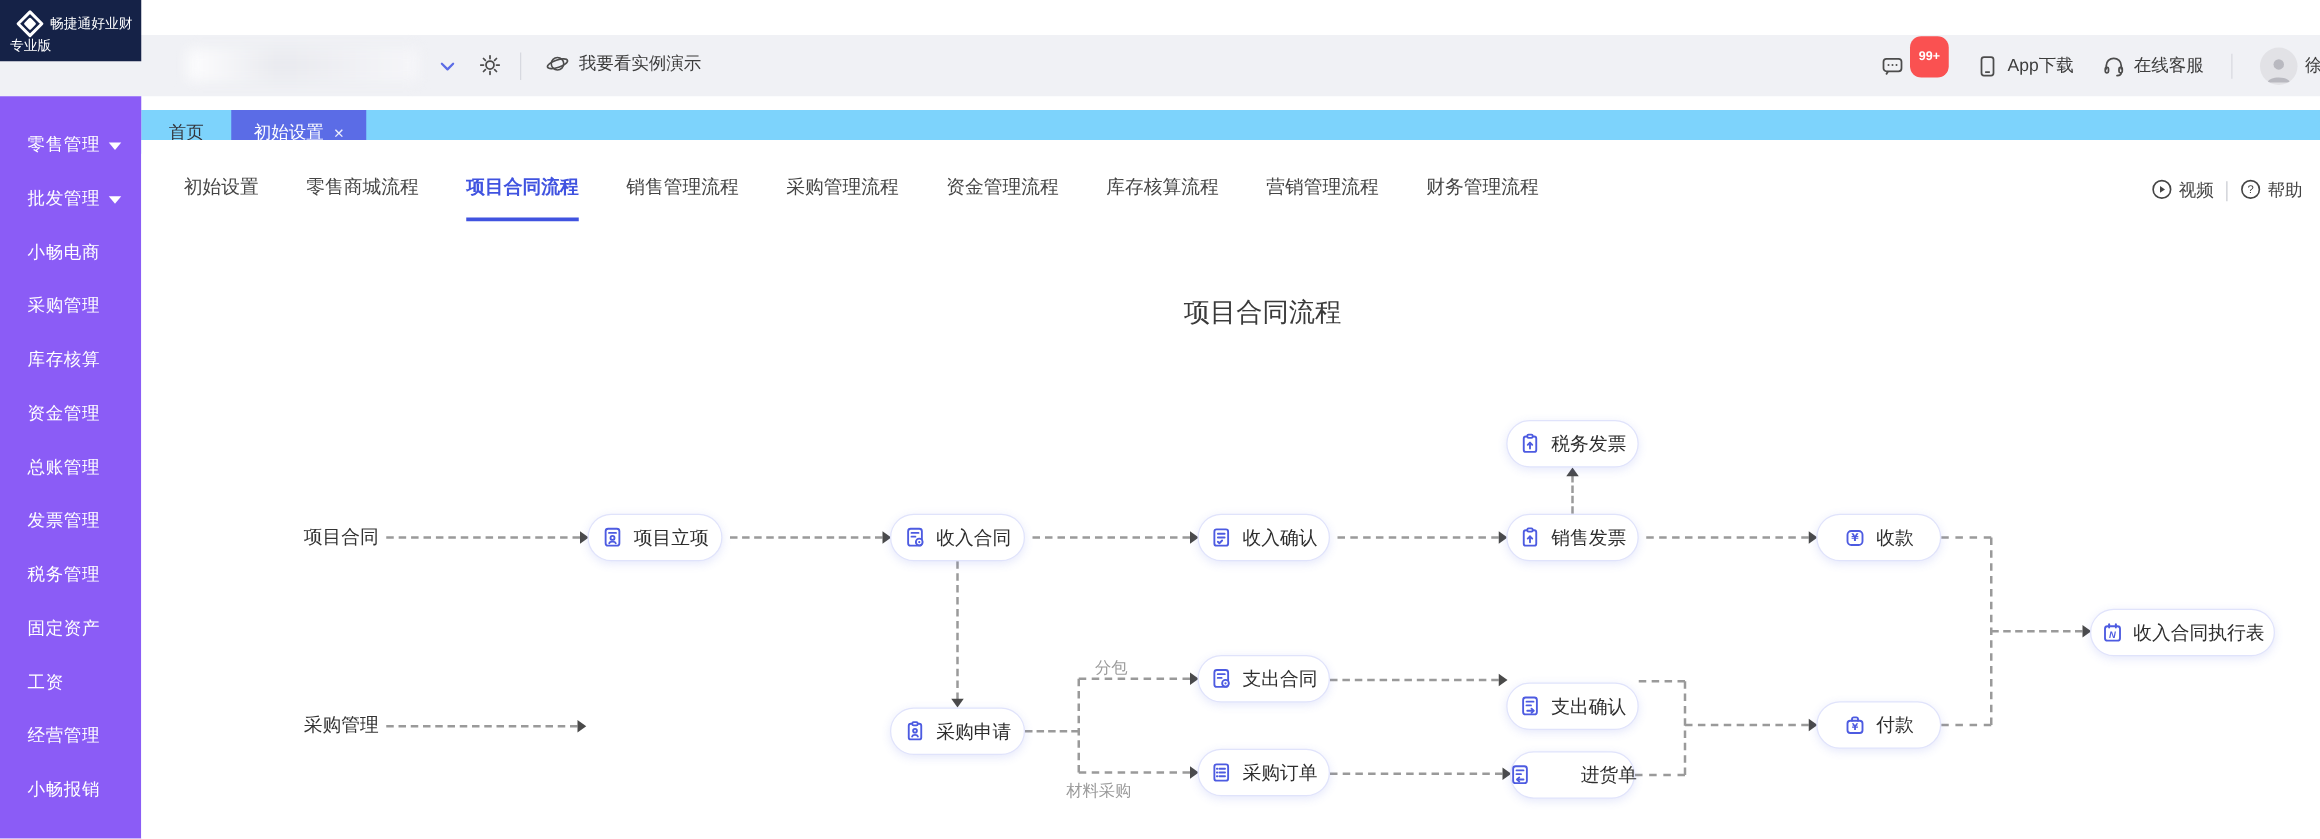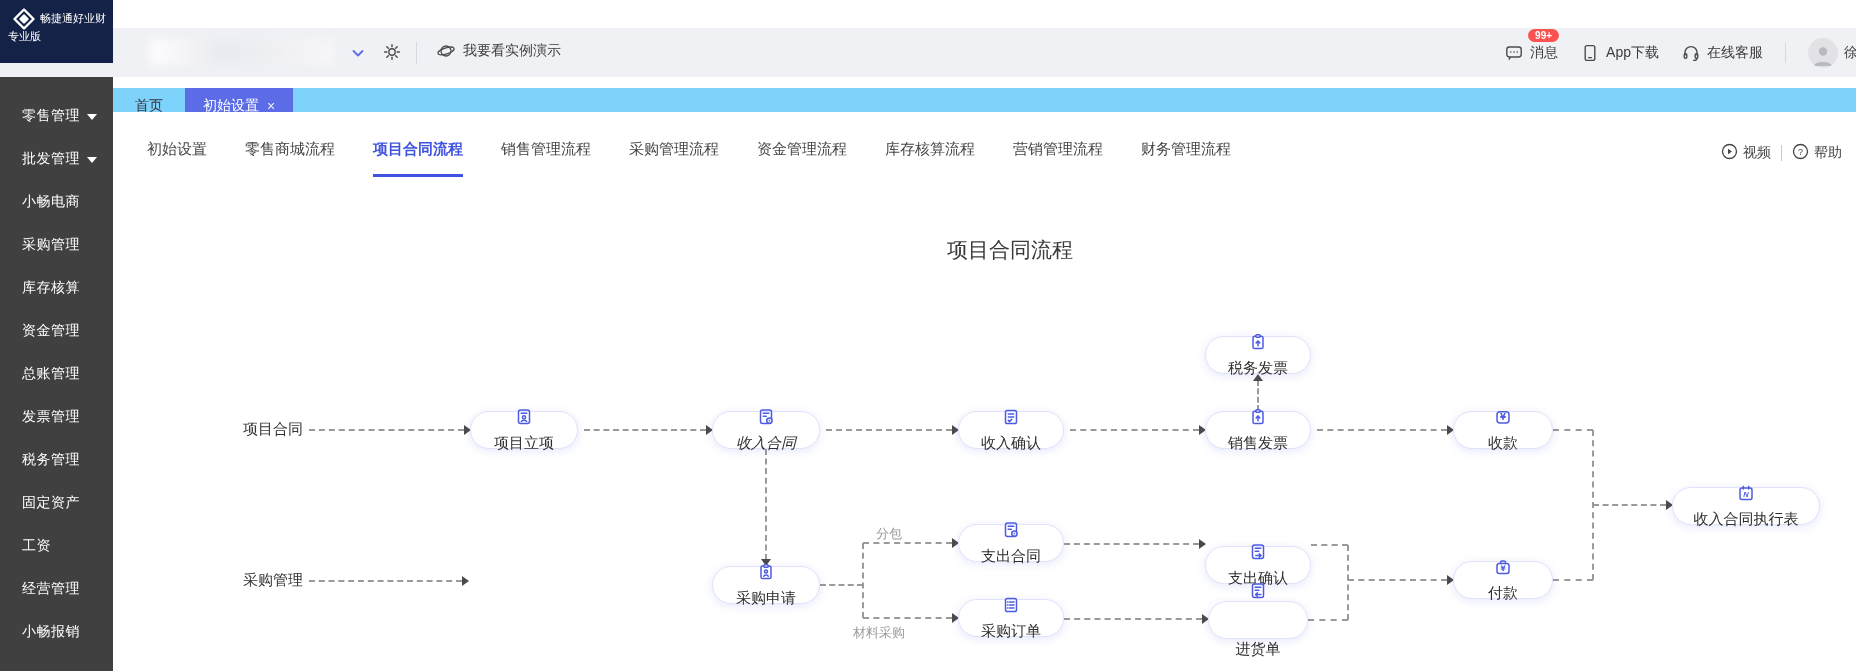--- a/index.html
+++ b/index.html
@@ -3,68 +3,68 @@
 <meta charset="utf-8">
 <style>
   * { margin:0; padding:0; box-sizing:border-box; }
   html,body { width:1856px; height:671px; background:#fff; overflow:hidden;
               font-family:"Liberation Sans", sans-serif; }
   .screen { position:relative; width:1856px; height:671px; background:#fff; overflow:hidden; }
 
   
   .topwhite { position:absolute; left:0; top:0; width:1856px; height:28px; background:#fff; }
   .header { position:absolute; left:0; top:28px; width:1856px; height:49px; background:#f0f1f5; display:flex; align-items:center; }
-  .logo-block { position:absolute; left:0; top:0; width:113px; height:63px; background:#152247; color:#fff; overflow:hidden; }
+  .logo-block { position:absolute; left:0; top:0; width:113px; height:49px; background:#152247; color:#fff; overflow:hidden; }
   .logo-mark { position:absolute; left:12px; top:7px; }
   .brand-name { position:absolute; left:40px; top:11px; font-size:11px; color:#fff; white-space:nowrap; }
   .brand-edition { position:absolute; left:8px; top:29px; font-size:11px; color:#fff;font-family:Liberation Mono, monospace; }
   .blur-smudge { position:absolute; left:150px; top:11px; width:185px; height:26px;
                  background:linear-gradient(90deg,#fdfdfe,#e9eaef 40%,#f6f6f9); filter:blur(5px); border-radius:4px; }
   .select-underline { position:absolute; left:128px; top:70px; width:245px; height:1px; background:#d9dbe2; }
   .hicon { display:inline-flex; align-items:center; justify-content:center; }
   .chev { position:absolute; left:350px; top:17px; }
   .gearpos { position:absolute; left:382px; top:14px; }
   .hdr-div1 { position:absolute; left:416px; top:14px; width:1px; height:22px; background:#d7d9e0; }
   .demo { position:absolute; left:436px; top:13px; display:flex; align-items:center; gap:7px; font-size:14px; color:#3c3c3c; cursor:pointer; }
   .right-cluster { position:absolute; right:0; top:0; height:49px; display:flex; align-items:center; gap:22px; padding-right:0; }
   .hitem { display:flex; align-items:center; gap:6px; font-size:14px; color:#3c3c3c; cursor:pointer; position:relative; }
   .badge { position:absolute; left:24px; top:-14px; background:#fa5151; color:#fff; font-size:10px; font-weight:bold;
-           padding:1px 7px; border-radius:9px; white-space:nowrap; }
+           padding:11px 7px; border-radius:9px; white-space:nowrap; }
   .hdr-div2 { width:1px; height:20px; background:#d7d9e0; }
   .avatar { width:30px; height:30px; border-radius:50%; background:#e2e2e6; display:flex; align-items:flex-end; justify-content:center; overflow:hidden; }
   .username { font-size:14px; color:#3c3c3c; width:16px; overflow:hidden; white-space:nowrap; margin-right:-4px; }
 
   
   .tabstrip { position:absolute; left:113px; top:88px; width:1743px; height:35px; background:#7dd3fc; display:flex; align-items:stretch; }
   .wintab { display:flex; align-items:center; padding:0 22px; font-size:14px; color:#33353b; cursor:pointer; }
   .wintab.active { background:#5b6ce6; color:#fff; gap:8px; padding:0 18px; }
   .wintab .x { font-size:14px; line-height:1; opacity:.9; cursor:pointer; }
 
   
-  .sidebar { position:absolute; left:0; top:77px; width:113px; height:594px; background:#404040; padding-top:17px; }
+  .sidebar { position:absolute; left:0; top:77px; width:113px; height:594px; background:#8b5cf6; padding-top:17px; }
   .side-item { height:43px; display:flex; align-items:center; padding-left:22px; gap:7px; color:#fff;
                font-size:14px; letter-spacing:.5px; cursor:pointer; }
   .caret { width:0; height:0; border-left:5px solid transparent; border-right:5px solid transparent; border-top:6px solid #fff; margin-top:2px; }
 
   
   .content { position:absolute; left:113px; top:112px; width:1743px; height:559px; background:#fff; }
   .subtabs { position:absolute; left:34px; top:28px; display:flex; gap:38px; }
   .subtab { font-size:15px; color:#454545; padding-bottom:15px; border-bottom:3px solid transparent; cursor:pointer; white-space:nowrap; }
   .subtab.active { color:#4053e0; font-weight:bold; border-bottom-color:#4053e0; }
   .utils { position:absolute; right:14px; top:31px; display:flex; align-items:center; gap:10px; font-size:14px; color:#454545; }
   .util { display:flex; align-items:center; gap:5px; cursor:pointer; }
   .util-div { width:1px; height:16px; background:#c9cbd2; }
 
   
   .flow { position:absolute; left:0; top:0; width:1743px; height:559px; }
   .flow-title { position:absolute; left:897px; top:124px; transform:translateX(-50%); font-size:21px; color:#3a3a3a; font-weight:500; white-space:nowrap; }
   .rowlabel { position:absolute; font-size:15px; color:#333; font-weight:500; white-space:nowrap;font-family:Liberation Serif, serif; }
   .node { position:absolute; height:38px; background:#fff; border:1px solid #e0e3fb; border-radius:19px;
           box-shadow:0 2px 8px rgba(93,111,233,.16); display:flex; align-items:center; justify-content:center;
-          gap:8px; font-size:15px; color:#2e2e2e; cursor:pointer; white-space:nowrap;flex-direction:column; }
+          gap:8px; font-size:15px; color:#2e2e2e; cursor:pointer; white-space:nowrap; }
   .node .nicon { display:inline-flex; width:18px; height:18px; }
   .edge { position:absolute; }
   .edge.h { border-top:2px dashed #9a9a9a; }
   .edge.v { border-left:2px dashed #9a9a9a; }
   .ah { position:absolute; width:0; height:0; }
   .ah.right { border:5px solid transparent; border-left:7px solid #4a4a4a; border-right:none; }
   .ah.up    { border:5px solid transparent; border-bottom:7px solid #4a4a4a; border-top:none; }
   .ah.down  { border:5px solid transparent; border-top:7px solid #4a4a4a; border-bottom:none; }
   .edgelabel { position:absolute; font-size:13px; color:#9b9b9b; white-space:nowrap; }
 </style>
@@ -301,21 +301,21 @@
           <span class="nicon">
             <svg width="18" height="18" viewBox="0 0 18 18" fill="none" stroke="#4d5be1" stroke-width="1.5" stroke-linecap="round" stroke-linejoin="round">
               <rect x="3.5" y="2" width="11" height="13.5" rx="2"></rect>
               <line x1="6.2" y1="5.3" x2="11.8" y2="5.3"></line>
               <circle cx="9" cy="9.3" r="1.6"></circle>
               <path d="M6.4 13.6c.6-1.8 4.6-1.8 5.2 0"></path>
             </svg>
           </span>
           <span>项目立项</span>
         </div>
-        <div class="node" style="left: 599px; top: 299px; width: 108px; font-style: italic;">
+        <div class="node" style="left: 599px; top: 299px; width: 108px;">
           <span class="nicon">
             <svg width="18" height="18" viewBox="0 0 18 18" fill="none" stroke="#4d5be1" stroke-width="1.5" stroke-linecap="round" stroke-linejoin="round">
               <rect x="3.5" y="2" width="11" height="13.5" rx="2"></rect>
               <line x1="6.2" y1="5.3" x2="11.8" y2="5.3"></line>
               <line x1="6.2" y1="8.3" x2="9.3" y2="8.3"></line>
               <circle cx="12.4" cy="12.6" r="2.7" fill="#fff"></circle>
               <circle cx="12.4" cy="12.6" r="0.9" fill="#4d5be1" stroke="none"></circle>
             </svg>
           </span>
           <span>收入合同</span>

